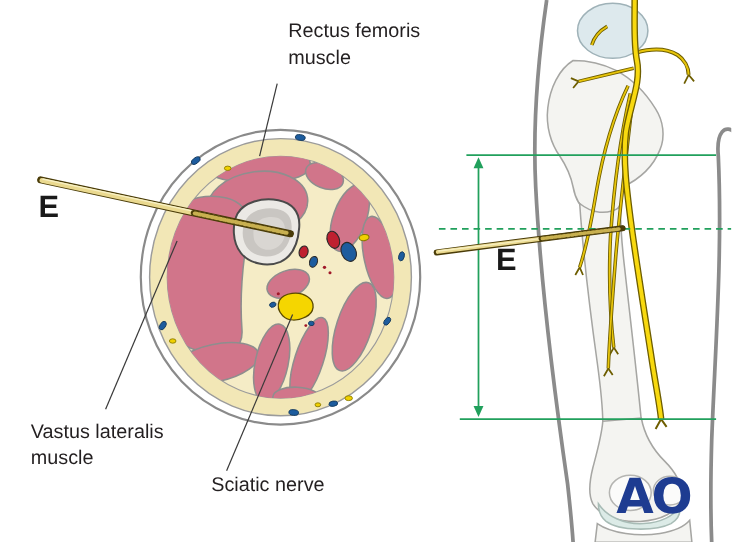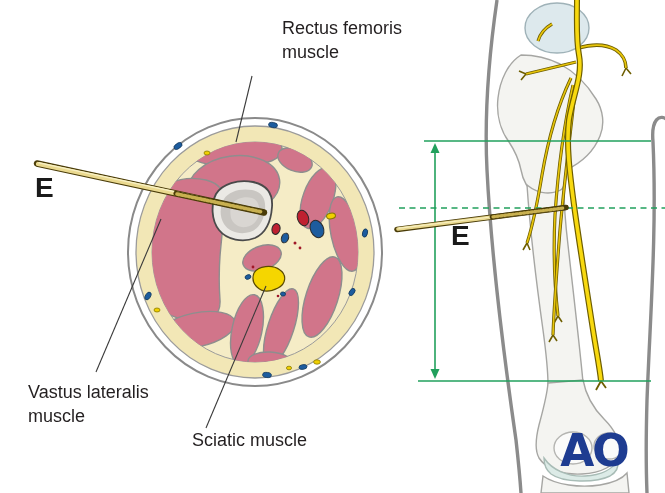--- a/index.html
+++ b/index.html
@@ -175,29 +175,29 @@
         <line x1="398" y1="229" x2="564" y2="208" stroke="#ead98f" stroke-width="3.6"></line>
         <line x1="399" y1="228.2" x2="495" y2="216.5" stroke="#f7efc0" stroke-width="1.2"></line>
         <line x1="492" y1="217" x2="566" y2="207.5" stroke="#4a3c08" stroke-width="4.8"></line>
         <line x1="493" y1="216.8" x2="564" y2="208" stroke="#c8b050" stroke-width="3.2" stroke-dasharray="1.8 2"></line>
       </g>
 
       <text x="594" y="466" text-anchor="middle" font-family="DejaVu Sans, sans-serif" font-size="44" font-weight="bold" fill="#1e3c91" letter-spacing="-2">AO</text>
     </g>
   </svg>
 
-  <div class="lbl" style="left:262px;top:16px;margin-left:20px;">
+  <div class="lbl" style="left:262px;top:16px;">
     <span>Rectus femoris</span><br>
     <span>muscle</span>
   </div>
 
   <div class="lbl" style="left:28px;top:380px;">
     <span>Vastus lateralis</span><br>
     <span>muscle</span>
   </div>
 
-  <div class="lbl" style="left:192px;top:428px;">Sciatic muscle</div>
+  <div class="lbl" style="left:192px;top:428px;">Sciatic nerve</div>
 
   <div class="marker" style="left:35px;top:172px;">E</div>
 
   <div class="marker" style="left:451px;top:220px;">E</div>
 
 </div>
 
 </body></html>

